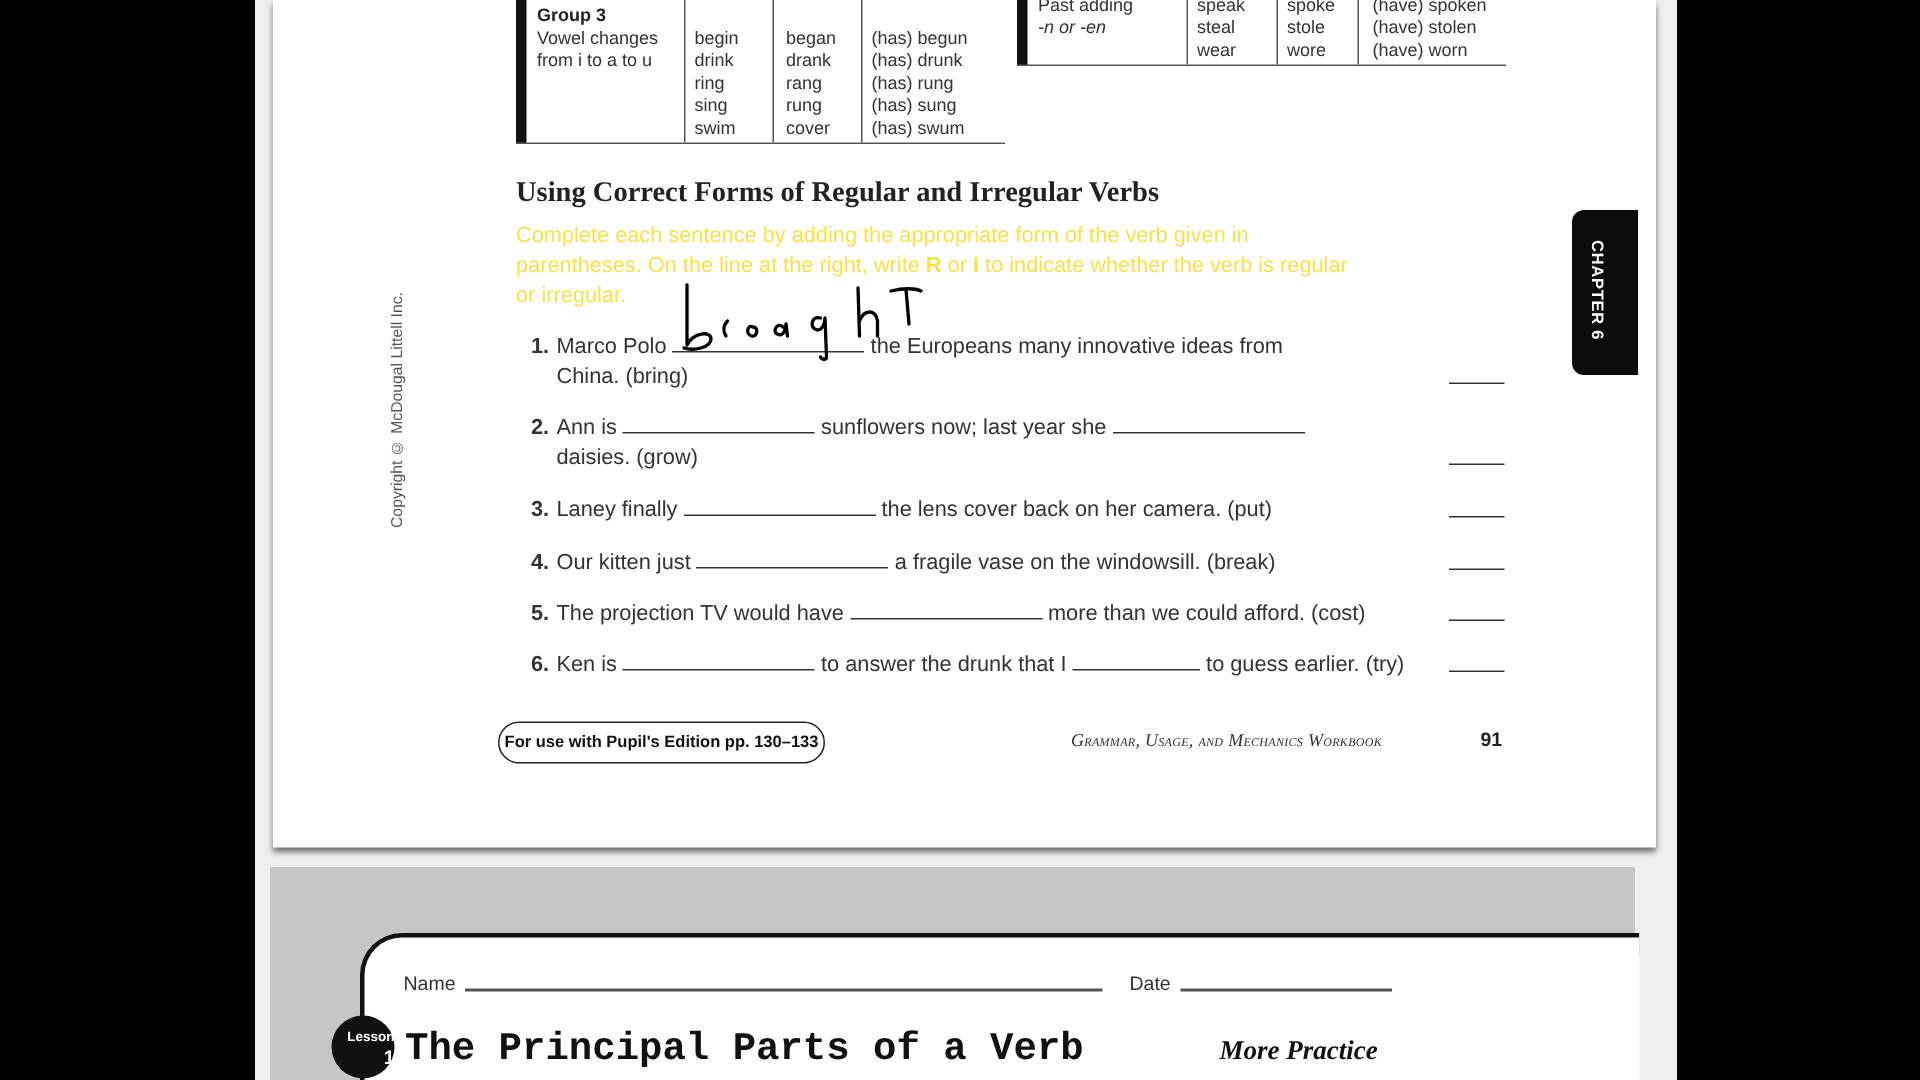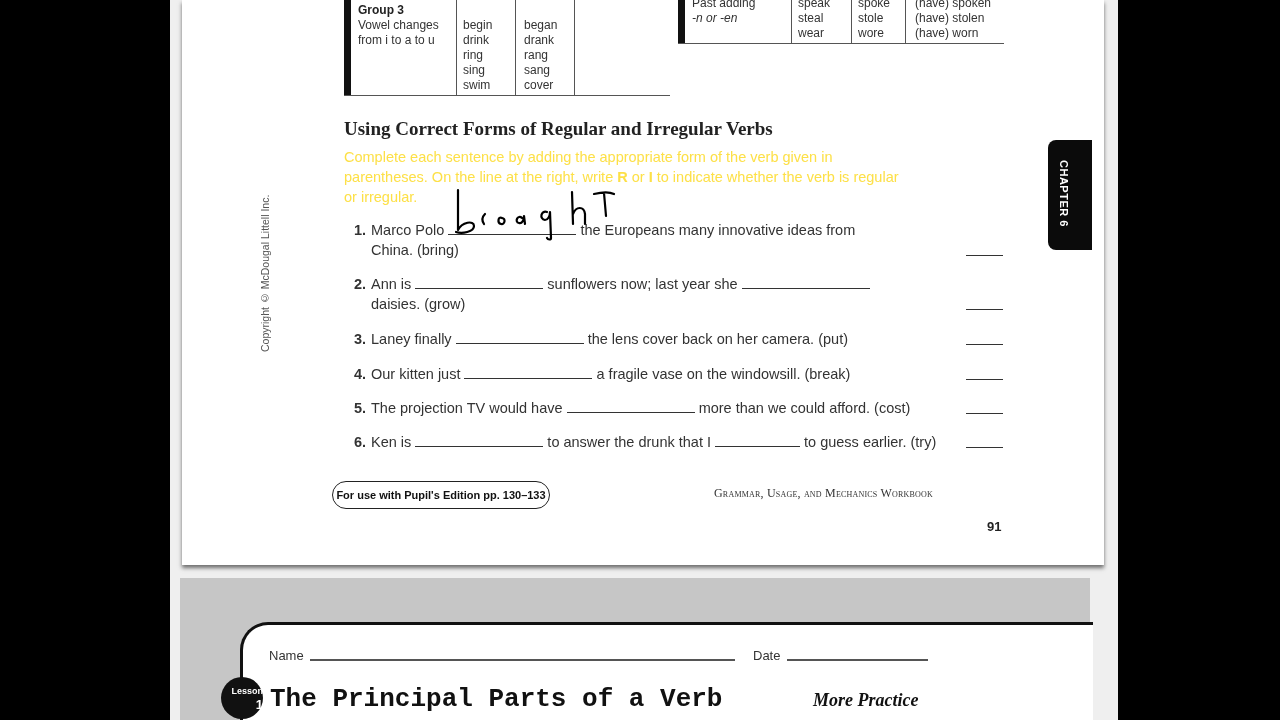--- a/index.html
+++ b/index.html
@@ -18,22 +18,22 @@
     .h-title { position:absolute; left:344px; top:118px; font-family:"Liberation Serif", serif; font-weight:bold; font-size:19px; color:#222; }
     .instr { position:absolute; left:344px; top:147px; width:560px; font-size:14.5px; line-height:20px; color:#fde047; }
     .item { position:absolute; left:354px; font-size:14.5px; line-height:20px; color:#333; }
     .item .num { font-weight:bold; display:inline-block; width:17px; }
     .blank { display:inline-block; border-bottom:1px solid #333; height:14px; vertical-align:baseline; }
     .rline { position:absolute; left:966px; width:37px; height:1px; background:#333; }
     .chapter-tab { position:absolute; left:1048px; top:140px; width:44px; height:110px; background:#0b0b0b; border-radius:8px 0 0 8px; }
     .chapter-tab span { position:absolute; left:10px; top:20px; writing-mode:vertical-rl; color:#fff; font-weight:bold; font-size:11px; letter-spacing:0.5px; }
     .copyright { position:absolute; left:259px; top:172px; writing-mode:vertical-rl; transform:rotate(180deg); font-size:10.5px; color:#555; height:180px; }
     .pill { position:absolute; left:332px; top:481px; width:216px; height:26px; border:1px solid #222; border-radius:14px; font-size:11px; font-weight:bold; line-height:26px; text-align:center; color:#111; }
-    .footer-right { position:absolute; left:714px; top:486px; font-family:"Liberation Serif", serif; font-size:12px; color:#333; font-variant:small-caps; letter-spacing:0.2px; }
-    .pagenum { position:absolute; left:987px; top:485px; font-weight:bold; font-size:13px; color:#222;margin-top:34px; }
+    .footer-right { position:absolute; left:714px; top:486px; font-family:"Liberation Serif", serif; font-size:12px; color:#333; font-variant:small-caps; letter-spacing:0.2px;font-style:italic; }
+    .pagenum { position:absolute; left:987px; top:485px; font-weight:bold; font-size:13px; color:#222; }
     .hand { position:absolute; left:452px; top:180px; }
     .p2-name { position:absolute; left:269px; top:648px; font-size:13px; color:#333;text-align:right; }
     .p2-name-line { position:absolute; left:310px; top:659px; width:425px; height:2px; background:#555; }
     .p2-date { position:absolute; left:753px; top:648px; font-size:13px; color:#333; }
     .p2-date-line { position:absolute; left:787px; top:659px; width:141px; height:2px; background:#555; }
     .lesson-badge { position:absolute; left:221px; top:677px; width:42px; height:42px; border-radius:50%; background:#111; color:#fff; text-align:right; }
     .lesson-badge .l1 { font-size:9px; font-weight:bold; display:block; margin-top:9px; }
     .lesson-badge .l2 { font-size:13px; font-weight:bold; display:block; margin-top:1px; }
     .p2-title { position:absolute; left:270px; top:684px; font-family:Liberation Mono, monospace; font-weight:bold; font-size:26px; color:#111; }
     .p2-more { position:absolute; left:813px; top:690px; font-family:"Liberation Serif", serif; font-style:italic; font-weight:bold; font-size:18px; color:#111; }
@@ -60,22 +60,29 @@
     <div>begin</div>
     <div>drink</div>
     <div>ring</div>
     <div>sing</div>
     <div>swim</div>
   </div>
   <div class="col" style="left:180px; top:18px;">
     <div>began</div>
     <div>drank</div>
     <div>rang</div>
-    <div>sang</div>
+    <div>rung</div>
     <div>cover</div>
+  </div>
+  <div class="col" style="left:237px; top:18px;">
+    <div>(has) begun</div>
+    <div>(has) drunk</div>
+    <div>(has) rung</div>
+    <div>(has) sung</div>
+    <div>(has) swum</div>
   </div>
 </div>
 
 <div class="tbl" style="left:678px; top:0; width:326px; height:44px;">
   <div class="bar" style="height:44px;"></div>
   <div class="vline" style="left:113px; height:43px;"></div>
   <div class="vline" style="left:173px; height:43px;"></div>
   <div class="vline" style="left:227px; height:43px;"></div>
   <div class="bottom" style="top:43px; width:326px;"></div>
   <div class="col" style="left:14px; top:-4px;">

